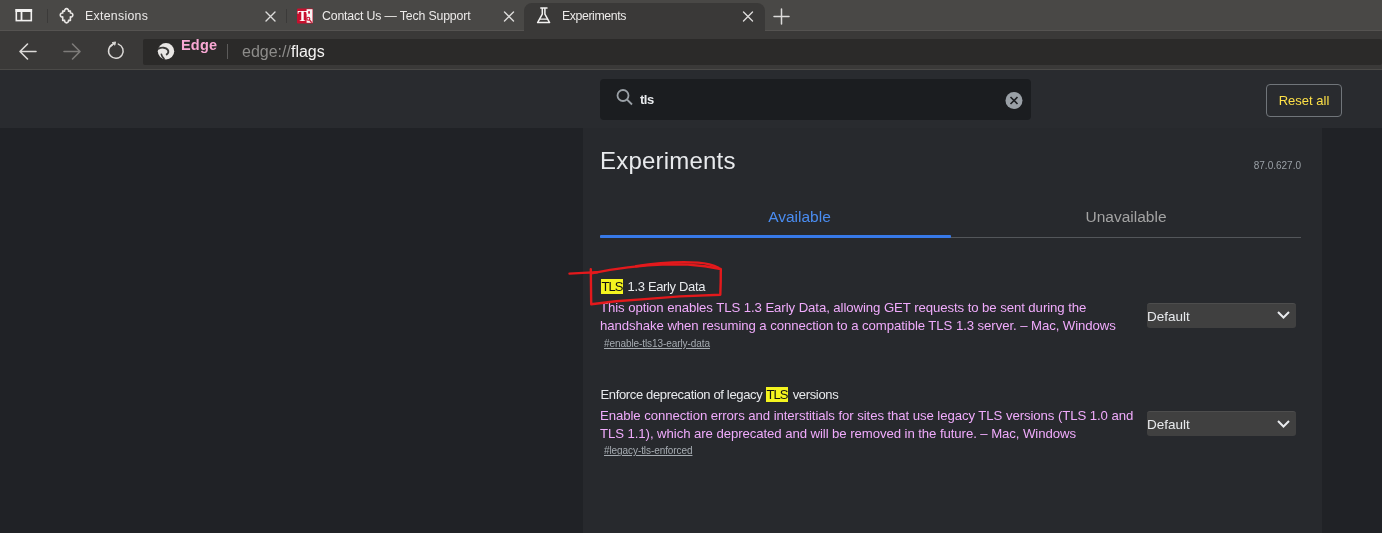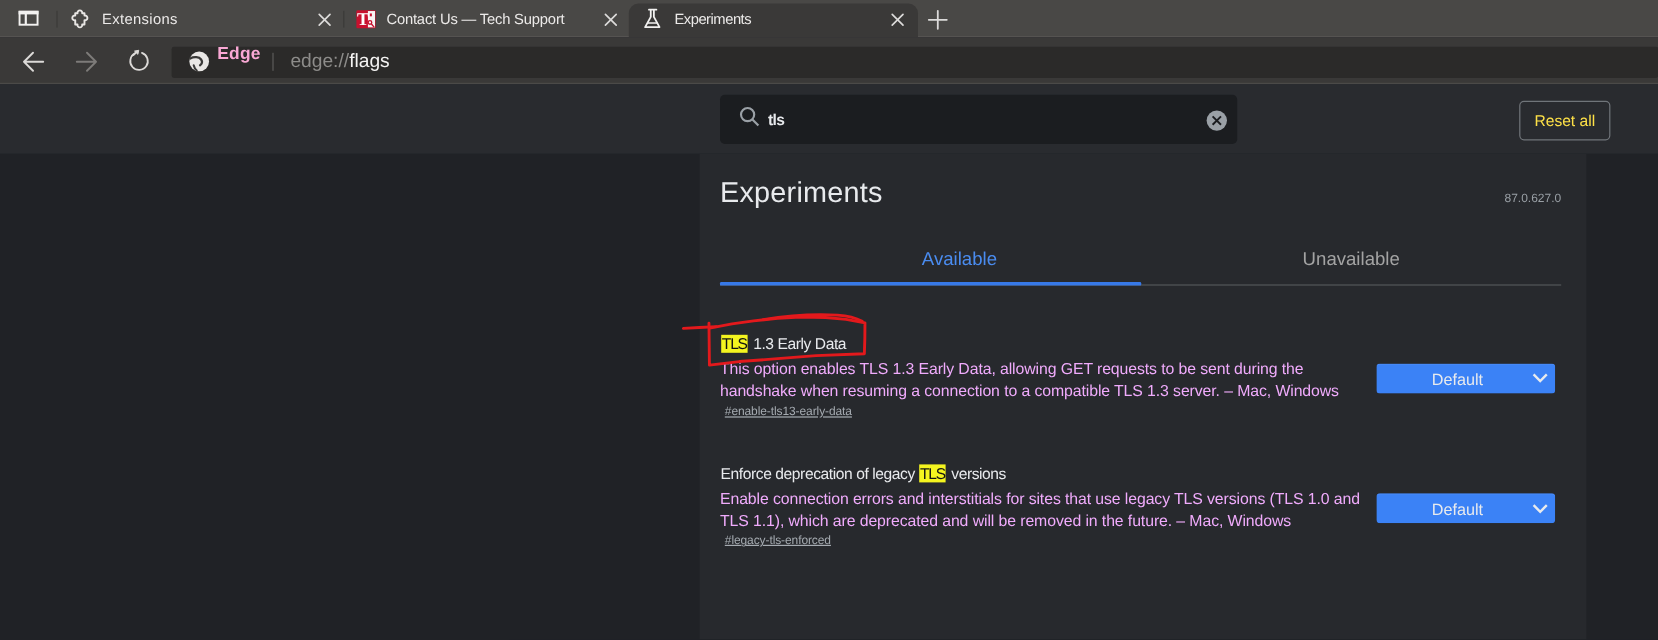--- a/index.html
+++ b/index.html
@@ -34,21 +34,21 @@
   #version { left:1100px; top:160.4px; width:201px; text-align:right; font-size:10px; color:#9aa0a6; }
   #tabAvail { left:624px; top:207.7px; width:351px; text-align:center; font-size:15.5px; color:#4a8cf0; }
   #tabUnavail { left:951px; top:207.7px; width:350px; text-align:center; font-size:15.5px; color:#a3a3a3; }
   #tabline { left:600px; top:237px; width:701px; height:1px; background:#53565a; }
   #tabblue { left:600px; top:235px; width:351px; height:3px; background:#3779e8; border-radius:1px; }
 
   .flagtitle { position:absolute; left:600.5px; font-size:13px; font-weight:400; color:#e8eaed; white-space:nowrap; letter-spacing:-0.35px; }
   .hl { background:#f4f41f; color:#121212; padding:0 1px; letter-spacing:-1.0px; margin-right:1px; }
   .flagdesc { position:absolute; left:600px; width:560px; font-size:13.2px; color:#f0abfc; line-height:18px; letter-spacing:-0.08px; }
   .flaglink { position:absolute; left:604px; font-size:10px; color:#a5abb1; text-decoration:underline; letter-spacing:-0.08px; }
-  .sel { position:absolute; left:1147px; width:149px; height:25px; background:#3b82f6; border-radius:3px; color:#e8eaed; font-size:13.5px; text-align:center; line-height:25px; padding-right:14px; border-top:1px solid rgba(255,255,255,0.07); }
+  .sel { position:absolute; left:1147px; width:149px; height:25px; background:#404040; border-radius:3px; color:#e8eaed; font-size:13.5px; text-align:left; line-height:25px; padding-right:14px; border-top:1px solid rgba(255,255,255,0.07); }
 </style>
 </head>
 <body>
 
 <div class="abs" id="tabstrip"></div>
 <div class="abs" id="stripline"></div>
 <div class="abs" id="activetab"></div>
 <div class="abs" id="navbar"></div>
 <div class="abs" id="navline"></div>
 <div class="abs" id="addrbar"></div>

